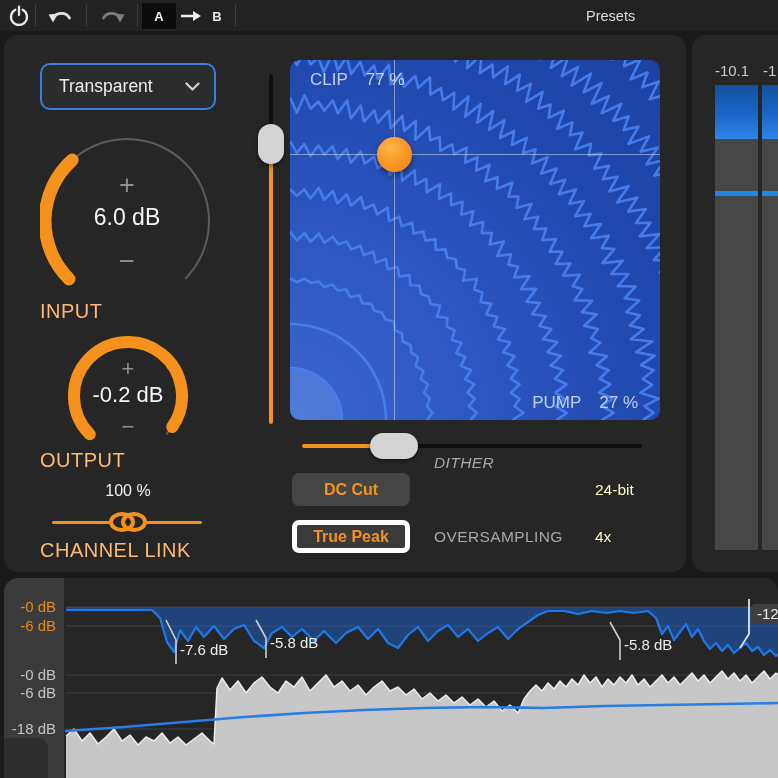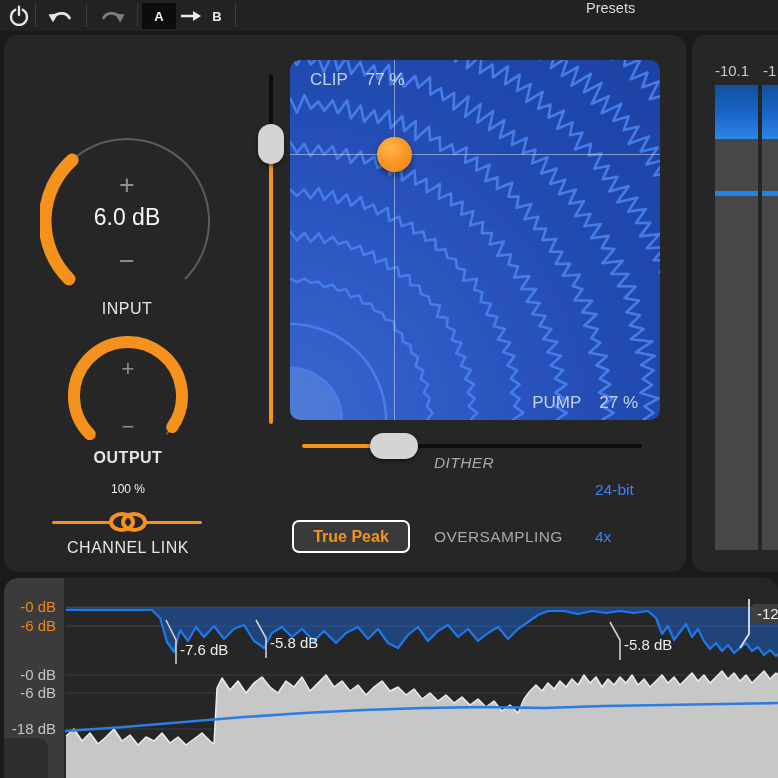--- a/index.html
+++ b/index.html
@@ -9,40 +9,40 @@
   .abs{position:absolute;}
 
   
   .toolbar{position:absolute;left:0;top:0;width:778px;height:31px;background:#222222;}
   .tb-sep{position:absolute;top:4px;width:1px;height:23px;background:#3d3d3d;}
   .tb-btn{position:absolute;top:0;height:31px;display:flex;align-items:center;justify-content:center;cursor:pointer;}
   .ab-box{position:absolute;left:142px;top:3px;width:34px;height:26px;background:#0c0c0c;
           display:flex;align-items:center;justify-content:center;color:#f2f2f2;font-size:13px;font-weight:bold;}
   .ab-b{position:absolute;left:206px;top:3px;width:22px;height:26px;display:flex;align-items:center;justify-content:center;
         color:#e8e8e8;font-size:13px;font-weight:bold;}
-  .presets{position:absolute;left:570px;top:0;height:31px;padding:0 16px;display:flex;
+  .presets{position:absolute;left:570px;top:0;height:31px;padding:0 16px;display:flex;align-items:center;
            color:#dcdcdc;font-size:14.5px;cursor:pointer;}
 
   
   .panel{position:absolute;background:#262626;border-radius:14px;}
 
   
   .dropdown{position:absolute;left:40px;top:63px;width:176px;height:47px;background:#2c2c2c;
             border:2px solid #3b7fe0;border-radius:10px;box-sizing:border-box;display:flex;align-items:center;
             padding:0 14px 0 17px;cursor:pointer;}
   .dropdown .dd-text{color:#ededed;font-size:17.5px;flex:1;}
 
   
   .knob{position:absolute;}
   .knob svg{position:absolute;left:0;top:0;}
   .knob .kplus,.knob .kminus{position:absolute;left:0;width:100%;text-align:center;color:#8f8f8f;}
   .knob .kvalue{position:absolute;left:0;width:100%;text-align:center;color:#f4f4f4;}
-  .klabel{position:absolute;text-align:center;color:#e5e5e5;font-size:16px;letter-spacing:0.5px;}
-
-  .linkval{position:absolute;left:40px;top:482px;width:176px;text-align:center;color:#f0f0f0;font-size:12px;}
+  .klabel{position:absolute;color:#fdba74;font-size:20px;letter-spacing:0.5px;}
+
+  .linkval{position:absolute;left:40px;top:482px;width:176px;text-align:center;color:#f0f0f0;font-size:16px;}
   .linkline{position:absolute;left:52px;top:521px;width:150px;height:3px;background:#f5921e;border-radius:2px;}
 
   
   .pad{position:absolute;left:290px;top:60px;width:370px;height:360px;border-radius:10px;overflow:hidden;cursor:crosshair;
        background:radial-gradient(circle 560px at 0px 360px,#3a67cf 0%,#2c56c0 35%,#2049ae 65%,#1b3f9f 100%);}
   #pad-contours,#pad-contours svg{position:absolute;left:0;top:0;width:370px;height:360px;}
   .cross-h{position:absolute;left:0;top:94px;width:370px;height:1px;background:rgba(215,222,235,0.55);}
   .cross-v{position:absolute;left:104px;top:0;width:1px;height:360px;background:rgba(215,222,235,0.55);}
   .puck{position:absolute;left:87px;top:77px;width:35px;height:35px;border-radius:50%;
         background:radial-gradient(circle at 38% 30%,#ffb549,#f79420 55%,#ef8512);
@@ -58,23 +58,23 @@
   .hslider{position:absolute;left:298px;top:432px;width:348px;height:28px;cursor:pointer;}
   .htrack-on{position:absolute;left:4px;top:12px;width:72px;height:4px;background:#f5921e;border-radius:2px;}
   .htrack-off{position:absolute;left:76px;top:12px;width:268px;height:4px;background:#0d0d0d;border-radius:2px;}
   .hhandle{position:absolute;left:72px;top:1px;width:48px;height:26px;background:#d4d4d4;border-radius:13px;
            box-shadow:0 2px 4px rgba(0,0,0,0.5);cursor:grab;}
 
   
   .optbtn{position:absolute;left:292px;width:118px;height:33px;border-radius:7px;display:flex;align-items:center;
           justify-content:center;color:#f5921e;font-size:16px;font-weight:bold;cursor:pointer;}
   .optbtn.dc{top:473px;background:#454545;}
-  .optbtn.tp{top:520px;background:#3a3a3a;border:2px solid #ffffff;box-sizing:border-box;}
+  .optbtn.tp{top:520px;background:#3a3a3a;border:5px solid #ffffff;box-sizing:border-box;}
   .optlabel{position:absolute;left:434px;color:#a8a8a8;font-size:15.5px;letter-spacing:0.4px;}
-  .optvalue{position:absolute;left:595px;color:#3b82f6;font-size:15.5px;}
+  .optvalue{position:absolute;left:595px;color:#fef9c3;font-size:15.5px;}
 
   
   .meter-label{position:absolute;top:62px;color:#c9c9c9;font-size:15px;text-align:center;}
   .mbar{position:absolute;top:85px;width:43px;height:465px;background:#474747;overflow:hidden;}
   .mblue{position:absolute;left:0;top:0;width:100%;height:54px;
          background:linear-gradient(180deg,#11519f 0%,#1a66c8 55%,#2f85e8 100%);}
   .mmark{position:absolute;left:0;top:106px;width:100%;height:5px;background:#1e86e8;}
 
   
   .bottom{position:absolute;left:4px;top:578px;width:774px;height:200px;background:#262626;
@@ -130,41 +130,48 @@
     <div class="tb-sep" style="left:235px;"></div>
     <div class="presets">
       <span>Presets</span>
     </div>
   </div>
 
   <div class="panel" style="left:4px;top:35px;width:682px;height:537px;"></div>
 
   <div class="panel" style="left:692px;top:35px;width:100px;height:537px;"></div>
 
+  <div class="dropdown">
+    <span class="dd-text">Transparent</span>
+    <svg width="15" height="9" viewBox="0 0 15 9">
+      <polyline points="1.5,1.5 7.5,7.5 13.5,1.5" fill="none" stroke="#d2d2d2" stroke-width="2.2" stroke-linecap="round" stroke-linejoin="round"></polyline>
+    </svg>
+  </div>
 
   <div class="knob" style="left:40px;top:134px;width:174px;height:174px;">
     <svg width="174" height="174" viewBox="0 0 174 174">
       <path d="M29 145 A82 82 0 1 1 145 145" fill="none" stroke="#5c5c5c" stroke-width="2"></path>
       <path d="M29 145 A82 82 0 0 1 32.1 26.1" fill="none" stroke="#f5921e" stroke-width="13" stroke-linecap="round"></path>
     </svg>
     <div class="kplus" style="top:36px;font-size:27px;">+</div>
     <div class="kvalue" style="top:70px;font-size:23px;">6.0 dB</div>
     <div class="kminus" style="top:112px;font-size:27px;">−</div>
   </div>
   <div class="klabel" style="left:40px;top:300px;width:174px;">INPUT</div>
 
   <div class="knob" style="left:66px;top:334px;width:124px;height:124px;">
     <svg width="124" height="124" viewBox="0 0 124 124">
       <path d="M23.8 100.2 A54 54 0 1 1 100.2 100.2" fill="none" stroke="#5c5c5c" stroke-width="2"></path>
       <path d="M23.8 100.2 A54 54 0 1 1 106.2 93" fill="none" stroke="#f5921e" stroke-width="12" stroke-linecap="round"></path>
     </svg>
     <div class="kplus" style="top:22px;font-size:22px;">+</div>
+    <div class="kvalue" style="top:48px;font-size:22px;">-0.2 dB</div>
     <div class="kminus" style="top:80px;font-size:22px;">−</div>
   </div>
-  <div class="klabel" style="left:40px;top:449px;width:176px;font-weight:bold;">OUTPUT</div>
+  <div class="klabel" style="left:40px;top:449px;width:176px;">OUTPUT</div>
 
   <div class="linkval">100 %</div>
   <div class="linkline"></div>
   <div class="abs" style="left:104px;top:507px;width:48px;height:30px;">
     <svg width="48" height="30" viewBox="0 0 48 30">
       <rect x="6" y="4" width="36" height="22" fill="#262626"></rect>
       <ellipse cx="18" cy="15" rx="11" ry="8" fill="none" stroke="#f5921e" stroke-width="4"></ellipse>
       <ellipse cx="30" cy="15" rx="11" ry="8" fill="none" stroke="#f5921e" stroke-width="4"></ellipse>
     </svg>
   </div>
@@ -207,20 +214,23 @@
     </div>
     <div class="puck"></div>
   </div>
 
   <div class="hslider">
     <div class="htrack-on"></div>
     <div class="htrack-off"></div>
     <div class="hhandle"></div>
   </div>
 
+  <div class="optbtn dc">
+    <span>DC Cut</span>
+  </div>
   <div class="optlabel" style="top:454px;font-style:italic;">DITHER</div>
   <div class="optvalue" style="top:481px;">24-bit</div>
   <div class="optbtn tp">
     <span>True Peak</span>
   </div>
   <div class="optlabel" style="top:528px;">OVERSAMPLING</div>
   <div class="optvalue" style="top:528px;">4x</div>
 
   <div class="meter-label" style="left:706px;width:52px;">-10.1</div>
   <div class="meter-label" style="left:760px;width:48px;text-align:left;padding-left:3px;">-1</div>

